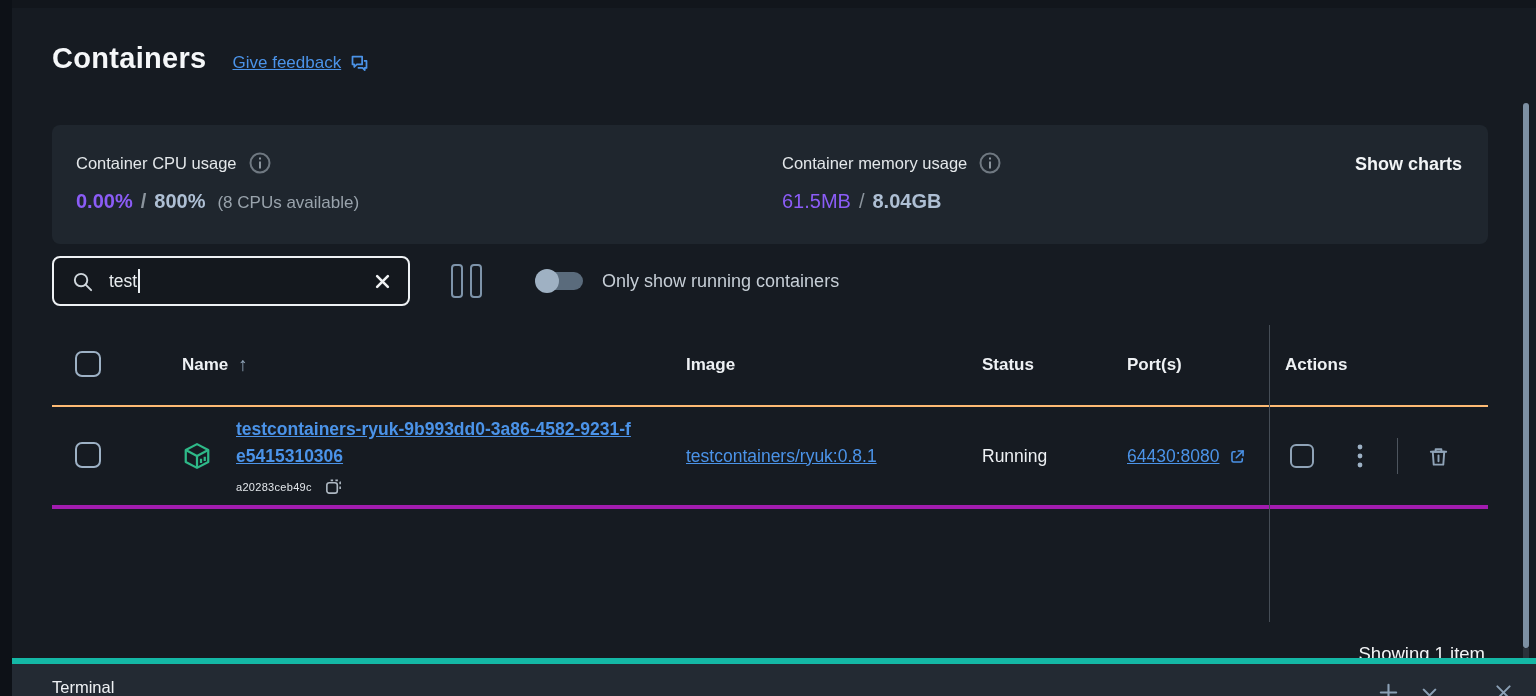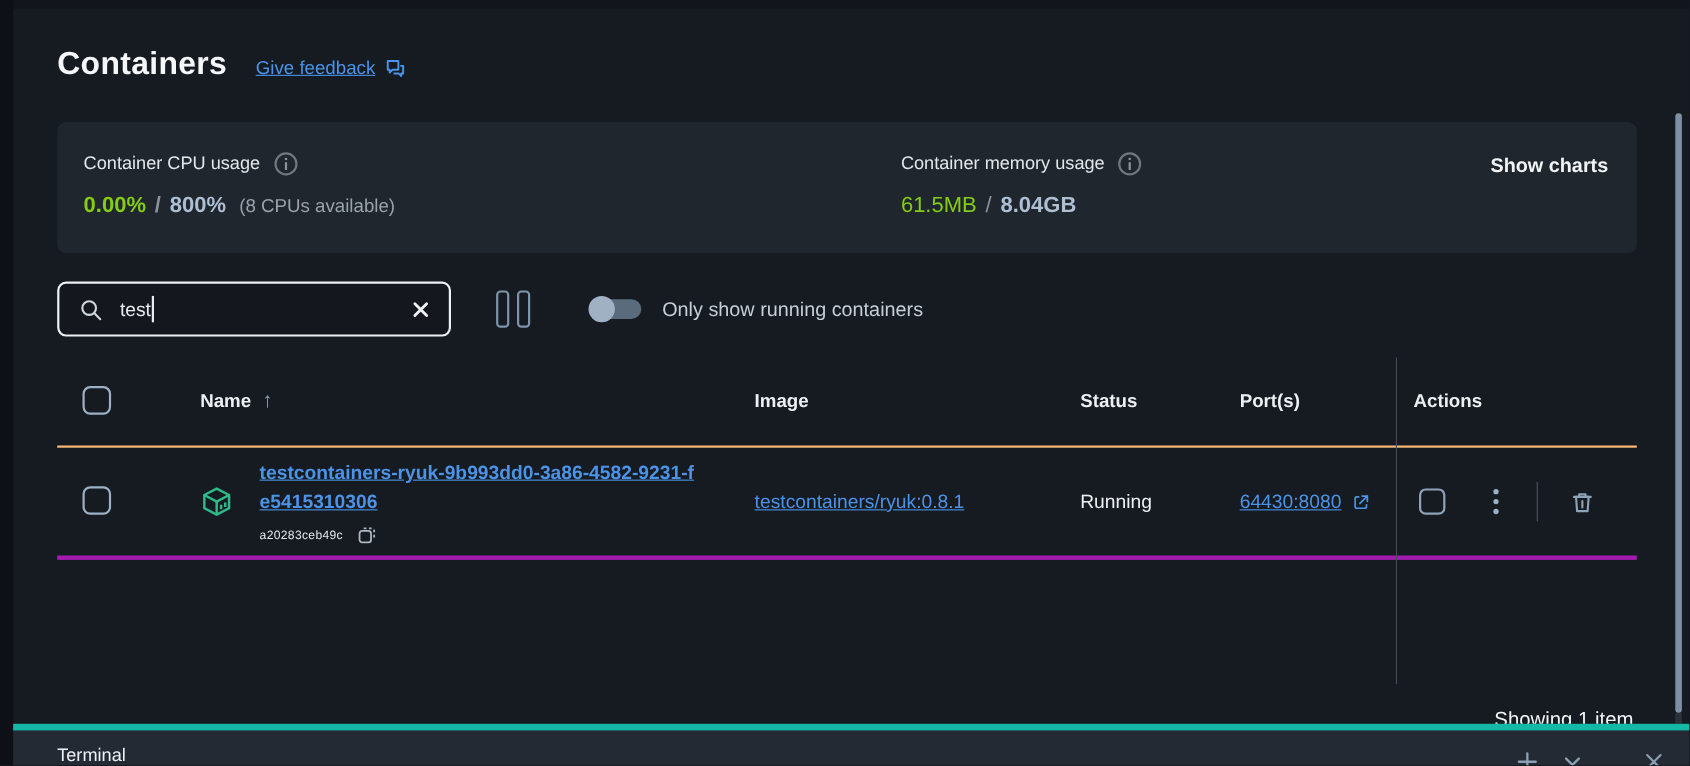--- a/index.html
+++ b/index.html
@@ -10,29 +10,29 @@
   .top-strip { position:absolute; left:0; top:0; width:1536px; height:8px; background:#12161c; }
   .left-strip { position:absolute; left:0; top:0; width:12px; height:696px; background:#0d1117; }
 
   
   .title-row { position:absolute; left:52px; top:42px; display:flex; align-items:baseline; gap:26px; }
   .page-title { font-size:29px; font-weight:bold; color:#f5f7f9; letter-spacing:.3px; }
   .feedback-link { display:flex; align-items:center; gap:8px; color:#4b93e8; cursor:pointer; }
   .feedback-link span { font-size:17px; text-decoration:underline; }
 
   
-  .stats-panel { position:absolute; left:52px; top:111px; width:1436px; height:119px;
-    background:#1f262e; border-radius:8px; padding:27px 26px 0 24px; display:flex;gap:37px; }
+  .stats-panel { position:absolute; left:52px; top:125px; width:1436px; height:119px;
+    background:#1f262e; border-radius:8px; padding:27px 26px 0 24px; display:flex; }
   .stat-block { display:flex; flex-direction:column; gap:16px; }
   .stat-cpu { width:706px; }
   .stat-mem { flex:1; }
   .stat-label-row { display:flex; align-items:center; gap:12px; }
   .stat-label { font-size:16.5px; color:#e3e7ea; }
   .stat-values { display:flex; align-items:baseline; gap:8px; }
-  .val-used { font-size:20px; color:#84cc16; }
+  .val-used { font-size:20px; color:#8b5cf6; }
   .val-sep { font-size:20px; color:#8b949d; }
   .val-total { font-size:20px; color:#aebfd4;font-weight:bold; }
   .cpu-weight { font-weight:bold; }
   .val-note { font-size:17px; color:#99a3ac; margin-left:4px; }
   .show-charts-btn { font-size:18px; font-weight:bold; color:#f2f4f6; background:none; border:none;
     align-self:flex-start; margin-top:2px; cursor:pointer; font-family:inherit; }
 
   
   .controls-row { position:absolute; left:52px; top:256px; display:flex; align-items:center; }
   .search-box { position:relative; width:358px; height:50px; border:2px solid #eef1f4; border-radius:8px;

